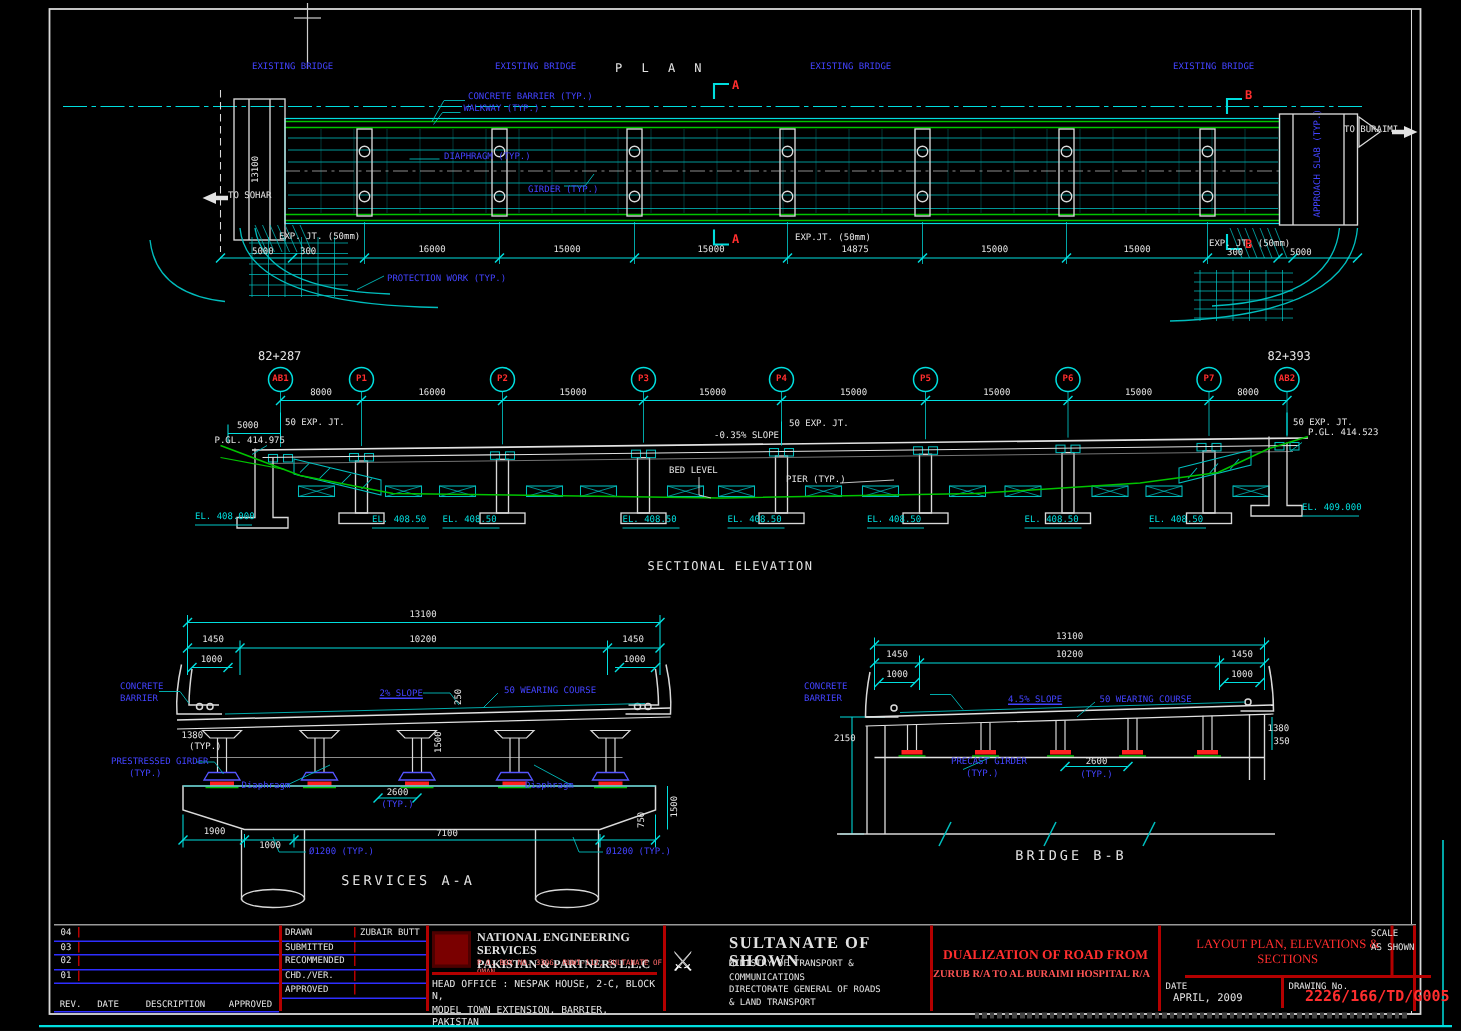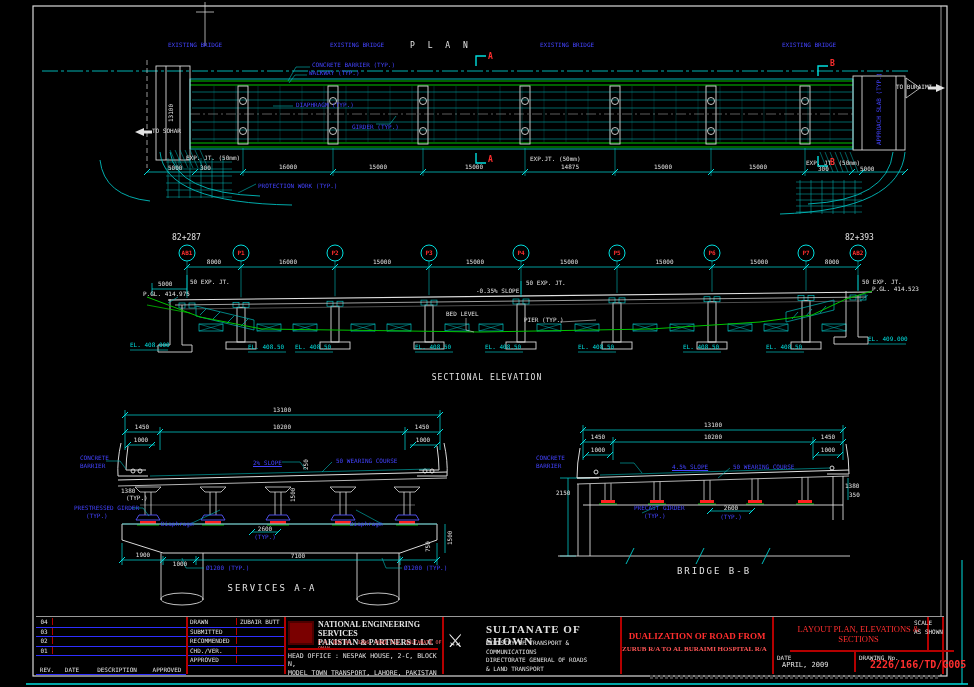--- a/index.html
+++ b/index.html
@@ -775,21 +775,21 @@
       </div>
     <div class="cell nespak">
       <div class="logo"></div>
       <div class="nesname">
         <div>NATIONAL ENGINEERING SERVICES</div>
         <div>PAKISTAN &amp; PARTNERS L.L.C</div>
       </div>
       <div class="nesaddr">P.O. BOX NO. 3306, RUWI-112, SULTANATE OF OMAN</div>
       <div class="neshead">
         <div>HEAD OFFICE : NESPAK HOUSE, 2-C, BLOCK N,</div>
-        <div>MODEL TOWN TRANSPORT, LAHORE, PAKISTAN</div>
+        <div>MODEL TOWN EXTENSION, BARRIER, PAKISTAN</div>
       </div>
     </div>
     <div class="cell oman">
       <div class="emblem">⚔</div>
       <div class="omn1">SULTANATE OF SHOWN</div>
       <div class="omn2">
         <div>MINISTRY OF TRANSPORT &amp; COMMUNICATIONS</div>
         <div>DIRECTORATE GENERAL OF ROADS</div>
         <div>&amp; LAND TRANSPORT</div>
       </div>

